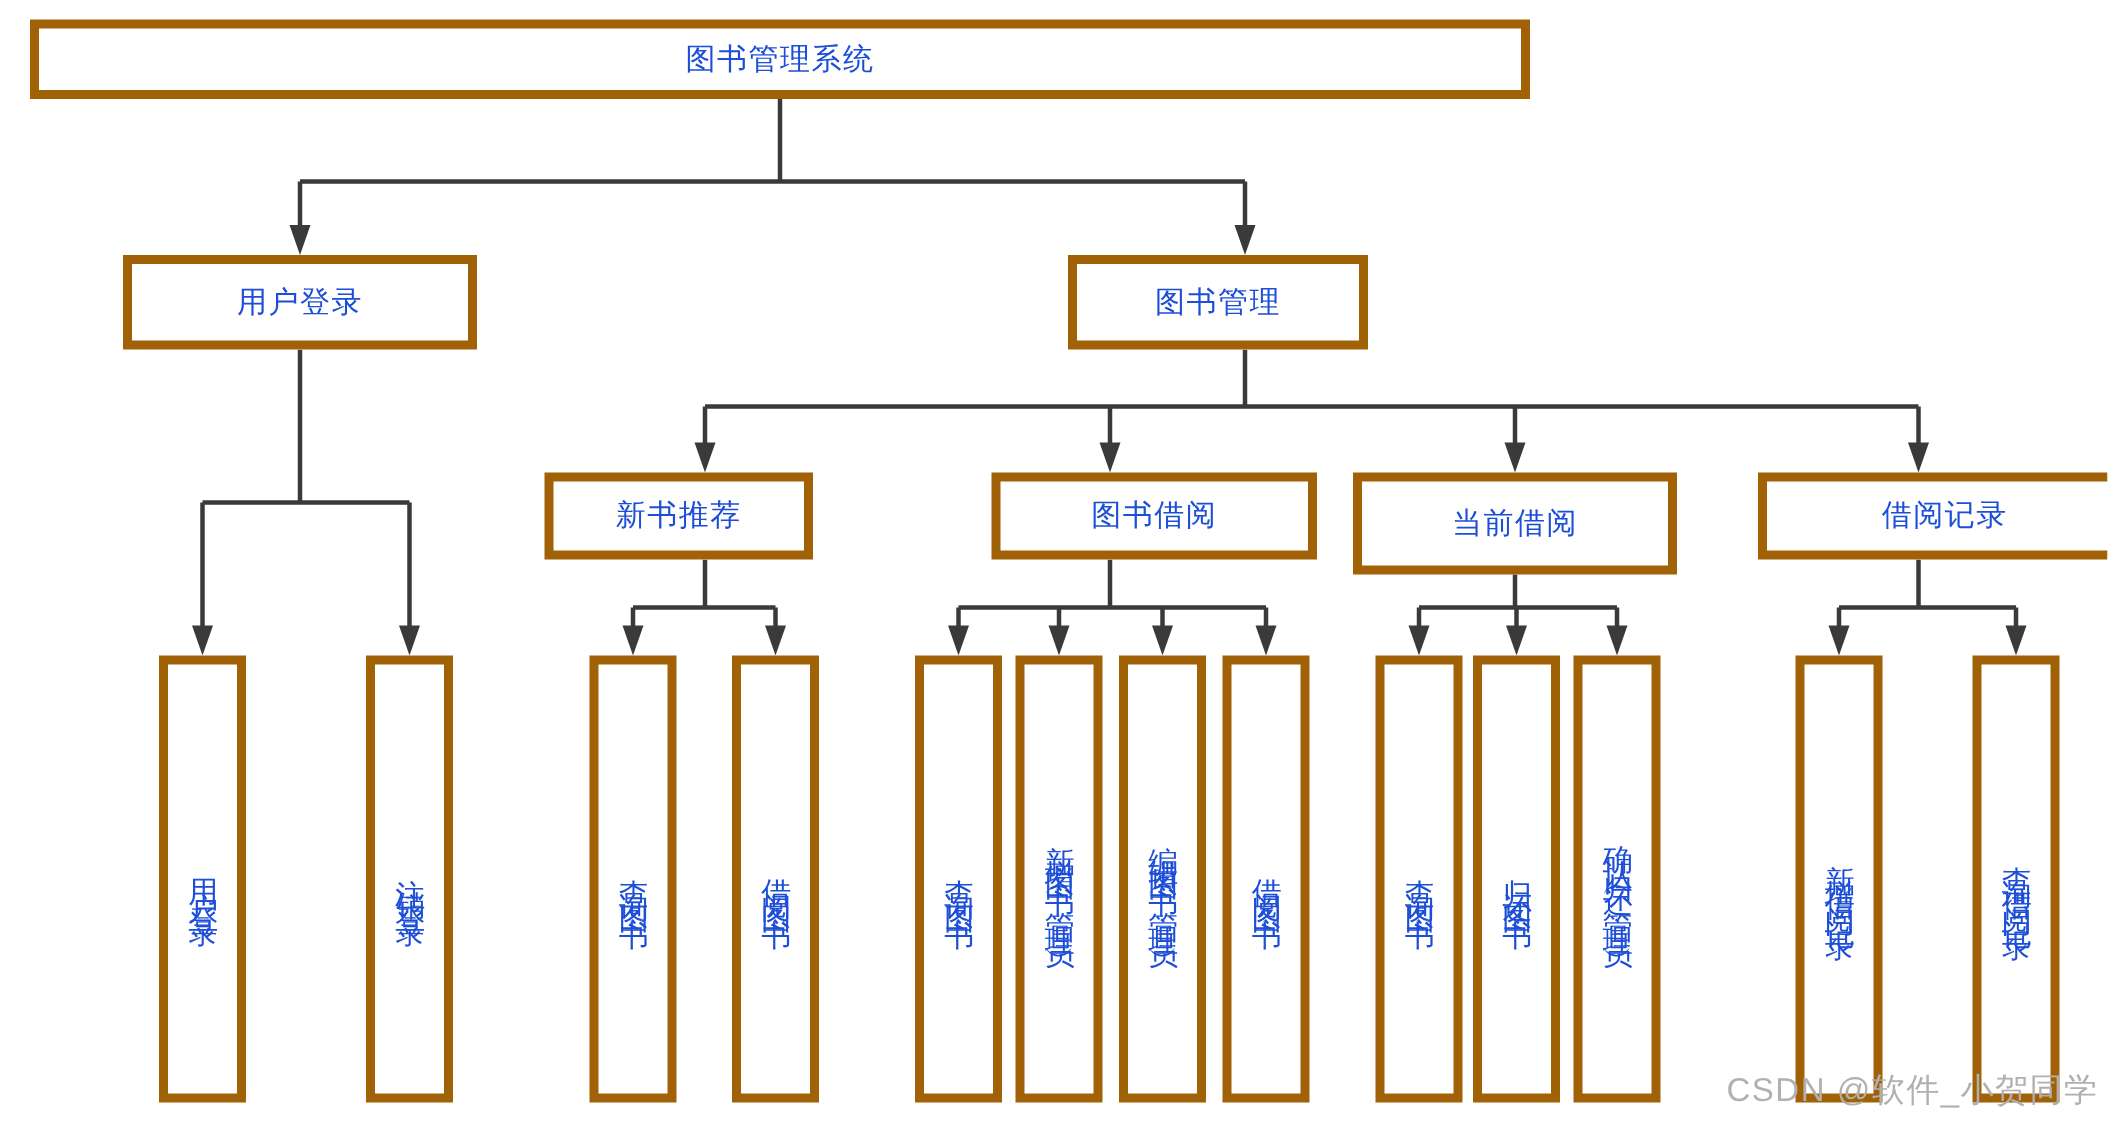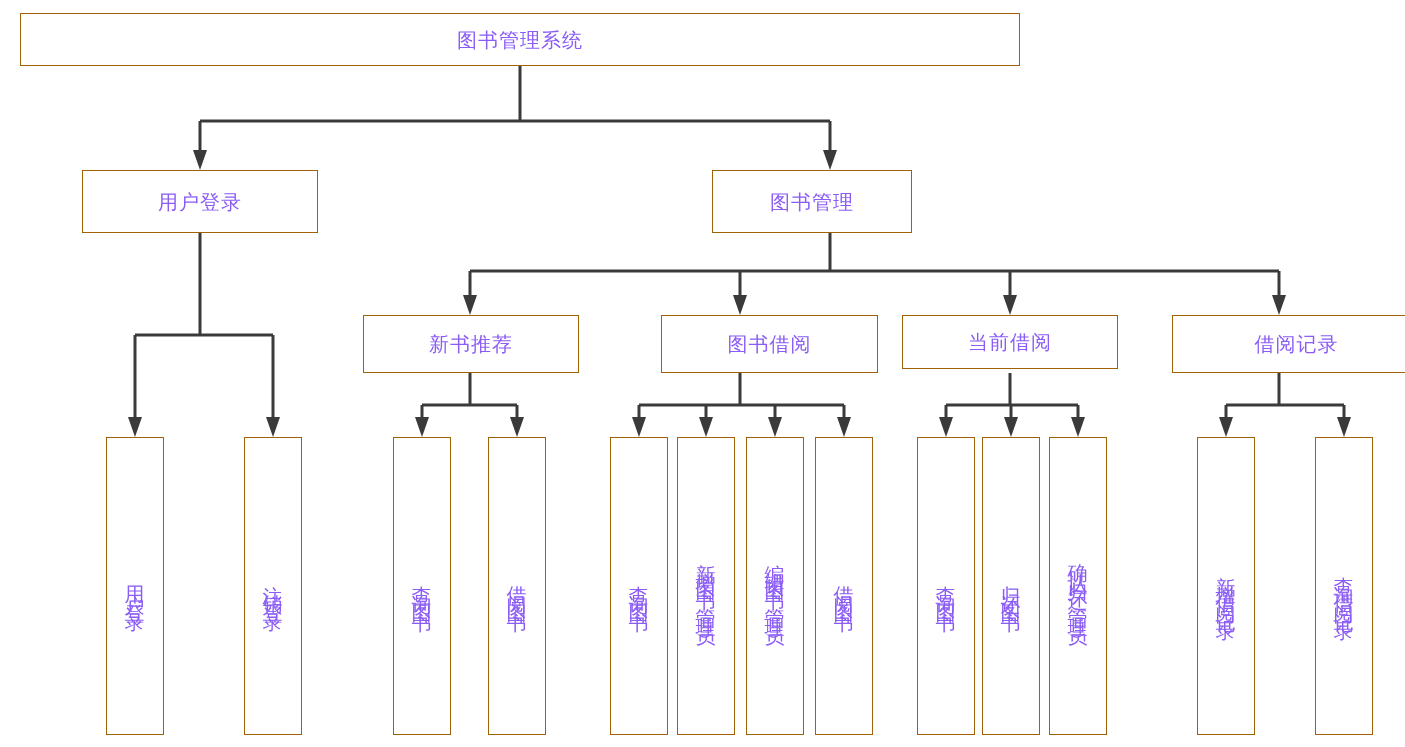--- a/index.html
+++ b/index.html
@@ -3,21 +3,21 @@
 <meta charset="utf-8">
 <style>
   html,body{margin:0;padding:0;background:#ffffff;}
   #canvas{
     position:relative;width:1405px;height:747px;background:#ffffff;overflow:hidden;
     font-family:"Liberation Sans","DejaVu Sans",sans-serif;
   }
   #connectors{position:absolute;left:0;top:0;width:1405px;height:747px;}
   .node{
     position:absolute;box-sizing:border-box;background:#ffffff;
-    border:1px solid #a16207;color:#8b5cf6;font-size:20px;
+    border:6px solid #a16207;color:#1d4ed8;font-size:20px;
     display:flex;align-items:center;justify-content:center;
     letter-spacing:1px;line-height:1;z-index:2;
   }
   .v{
     writing-mode:vertical-rl;text-orientation:mixed;
     letter-spacing:9px;padding-top:4px;
   }
   #watermark{
     position:absolute;right:6px;bottom:5px;z-index:5;
     color:#b0b0b0;font-size:22px;letter-spacing:1px;
@@ -104,36 +104,37 @@
       <line x1="1344" y1="405" x2="1344" y2="421"></line>
       <polygon points="1337,417 1351,417 1344,437"></polygon>
     </g>
   </svg>
 
   <div class="node" style="left:20px;top:13px;width:1000px;height:53px">图书管理系统</div>
 
   <div class="node" style="left:82px;top:170px;width:236px;height:63px">用户登录</div>
   <div class="node" style="left:712px;top:170px;width:200px;height:63px">图书管理</div>
 
-  <div class="node" style="left:363px;top:315px;width:216px;height:58px">新书推荐</div>
+  <div class="node" style="left:363px;top:315px;width:179px;height:58px">新书推荐</div>
   <div class="node" style="left:661px;top:315px;width:217px;height:58px">图书借阅</div>
-  <div class="node" style="left:902px;top:315px;width:216px;height:54px">当前借阅</div>
+  <div class="node" style="left:902px;top:315px;width:216px;height:68px">当前借阅</div>
   <div class="node" style="left:1172px;top:315px;width:249px;height:58px">借阅记录</div>
 
   <div class="node v" style="left:106px;top:437px;width:58px;height:298px">用户登录</div>
   <div class="node v" style="left:244px;top:437px;width:58px;height:298px">注销登录</div>
 
   <div class="node v" style="left:393px;top:437px;width:58px;height:298px">查询图书</div>
   <div class="node v" style="left:488px;top:437px;width:58px;height:298px">借阅图书</div>
 
   <div class="node v" style="left:610px;top:437px;width:58px;height:298px">查询图书</div>
   <div class="node v" style="left:677px;top:437px;width:58px;height:298px">新增图书（管理员）</div>
   <div class="node v" style="left:746px;top:437px;width:58px;height:298px">编辑图书（管理员）</div>
   <div class="node v" style="left:815px;top:437px;width:58px;height:298px">借阅图书</div>
 
   <div class="node v" style="left:917px;top:437px;width:58px;height:298px">查询图书</div>
   <div class="node v" style="left:982px;top:437px;width:58px;height:298px">归还图书</div>
   <div class="node v" style="left:1049px;top:437px;width:58px;height:298px">确认归还（管理员）</div>
 
   <div class="node v" style="left:1197px;top:437px;width:58px;height:298px">新增借阅记录</div>
   <div class="node v" style="left:1315px;top:437px;width:58px;height:298px">查询借阅记录</div>
 
+  <div id="watermark">CSDN @软件_小贺同学</div>
 </div>
 
 </body></html>

